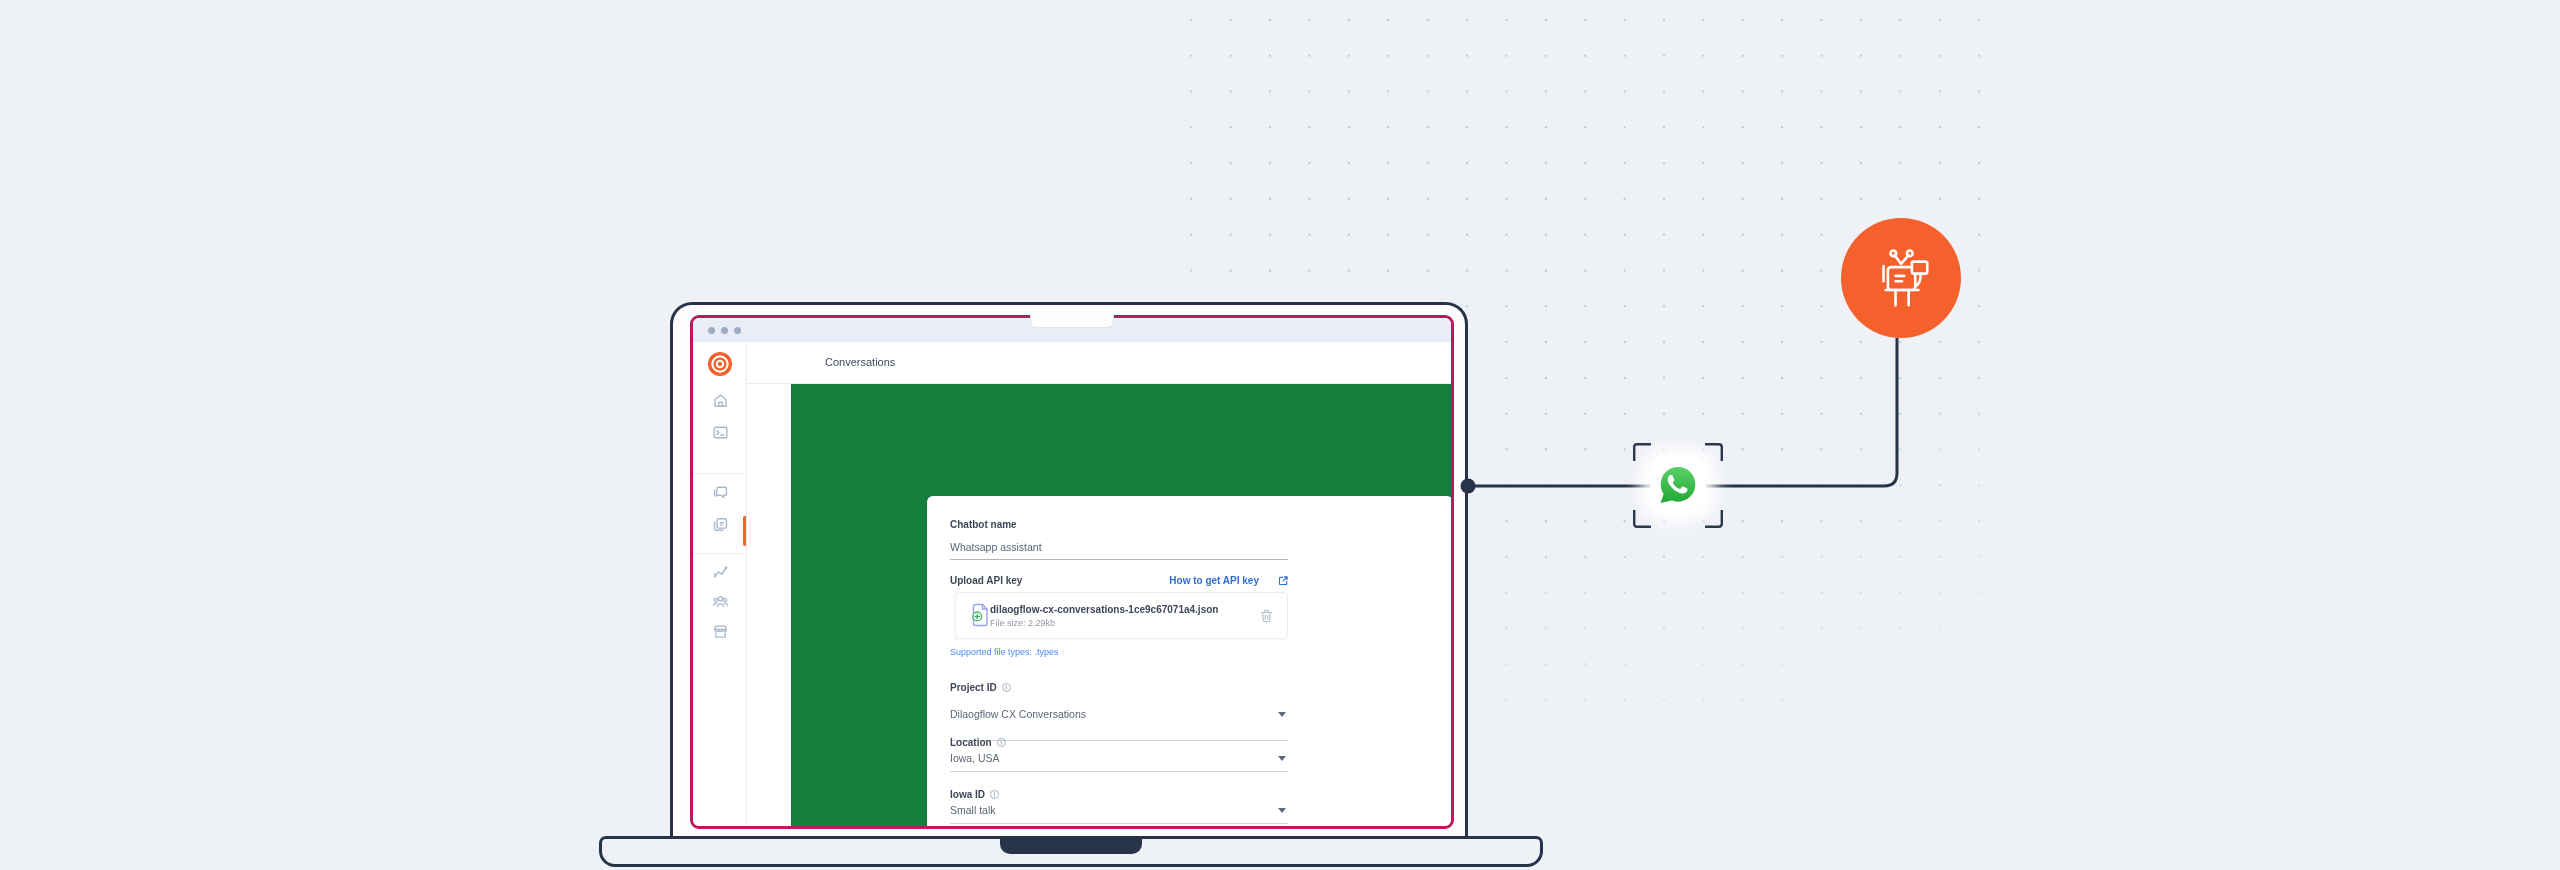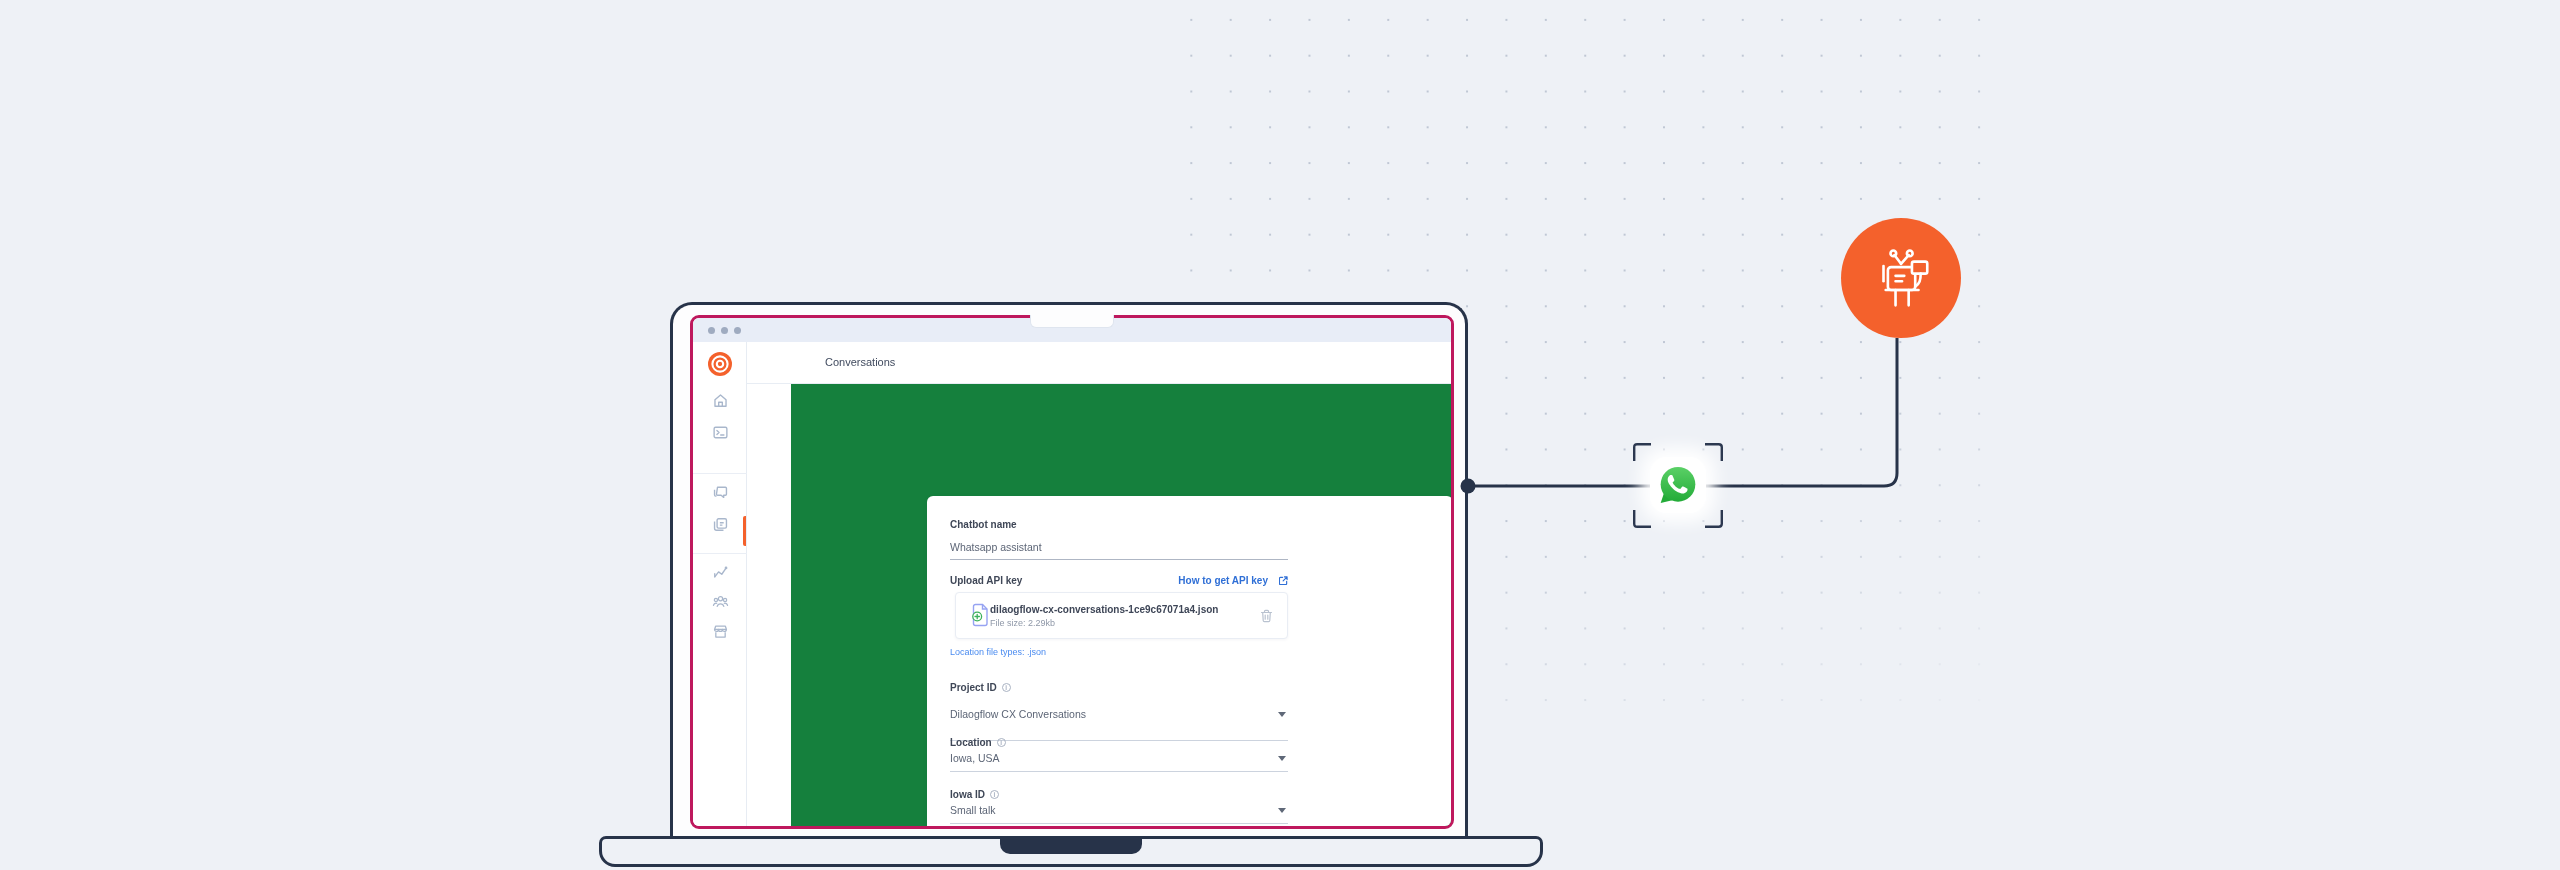--- a/index.html
+++ b/index.html
@@ -48,21 +48,21 @@
   .f{position:absolute;left:23px;width:338px;}
   .flabel{font-size:10px;font-weight:700;color:#3f4757;display:flex;align-items:center;gap:5px;}
   .fvalue{font-size:10.5px;color:#5c6576;}
   .uline{border-bottom:1px solid #ccd3de;}
   .info{width:9px;height:9px;border:1px solid #a9b2c2;border-radius:50%;display:inline-flex;
     align-items:center;justify-content:center;font-size:6.5px;color:#a9b2c2;font-weight:700;}
   .info::after{content:"i";}
   .caret{position:absolute;right:2px;top:4px;width:0;height:0;border-left:4px solid transparent;
     border-right:4px solid transparent;border-top:5px solid #5f6878;}
   .link{position:absolute;right:0;top:0;font-size:10px;font-weight:700;color:#2f6fd6;cursor:pointer;
-    display:flex;align-items:center;gap:11px;padding-left:42px;}
+    display:flex;align-items:center;gap:20px;padding-left:42px;}
   .filebox{position:absolute;left:28px;width:333px;height:47px;border:1px solid #e9edf4;
     border-radius:4px;background:#fff;box-shadow:0 1px 3px rgba(35,48,73,.05);
     display:flex;align-items:center;padding:0 14px;}
   .fname{font-size:10px;font-weight:700;color:#3e4657;}
   .fsize{font-size:9px;color:#8f98a8;margin-top:3px;}
   .supported{font-size:9px;color:#4a8bf0;}
 
   
   .connector{position:absolute;left:0;top:0;z-index:5;pointer-events:none;}
   .wa-wrap{position:absolute;left:1633px;top:443px;width:90px;height:85px;z-index:6;}
@@ -195,21 +195,21 @@
             <div class="fname">dilaogflow-cx-conversations-1ce9c67071a4.json</div>
             <div class="fsize">File size: 2.29kb</div>
           </div>
           <svg width="13" height="14" viewBox="0 0 13 14" fill="none" stroke="#b9c2d0" stroke-width="1.2" stroke-linecap="round" style="cursor:pointer">
             <path d="M1.5 3.5 h10 M4.5 3.5 v-1.2 a1 1 0 0 1 1 -1 h2 a1 1 0 0 1 1 1 v1.2"></path>
             <path d="M2.7 3.5 l.5 8 a1.2 1.2 0 0 0 1.2 1.1 h4.2 a1.2 1.2 0 0 0 1.2 -1.1 l.5 -8"></path>
             <path d="M5.2 6 v4.2 M7.8 6 v4.2"></path>
           </svg>
         </div>
 
-        <div class="f supported" style="top:151px">Location file types: .json</div>
+        <div class="f supported" style="top:151px">Supported file types: .types</div>
 
         <div class="f" style="top:186px">
           <div class="flabel">
               <span>Project ID</span>
               <span class="info"></span>
             </div>
         </div>
         <div class="f uline" style="top:212px;padding-bottom:20px">
           <div class="fvalue">Dilaogflow CX Conversations</div>
           <span class="caret"></span>

